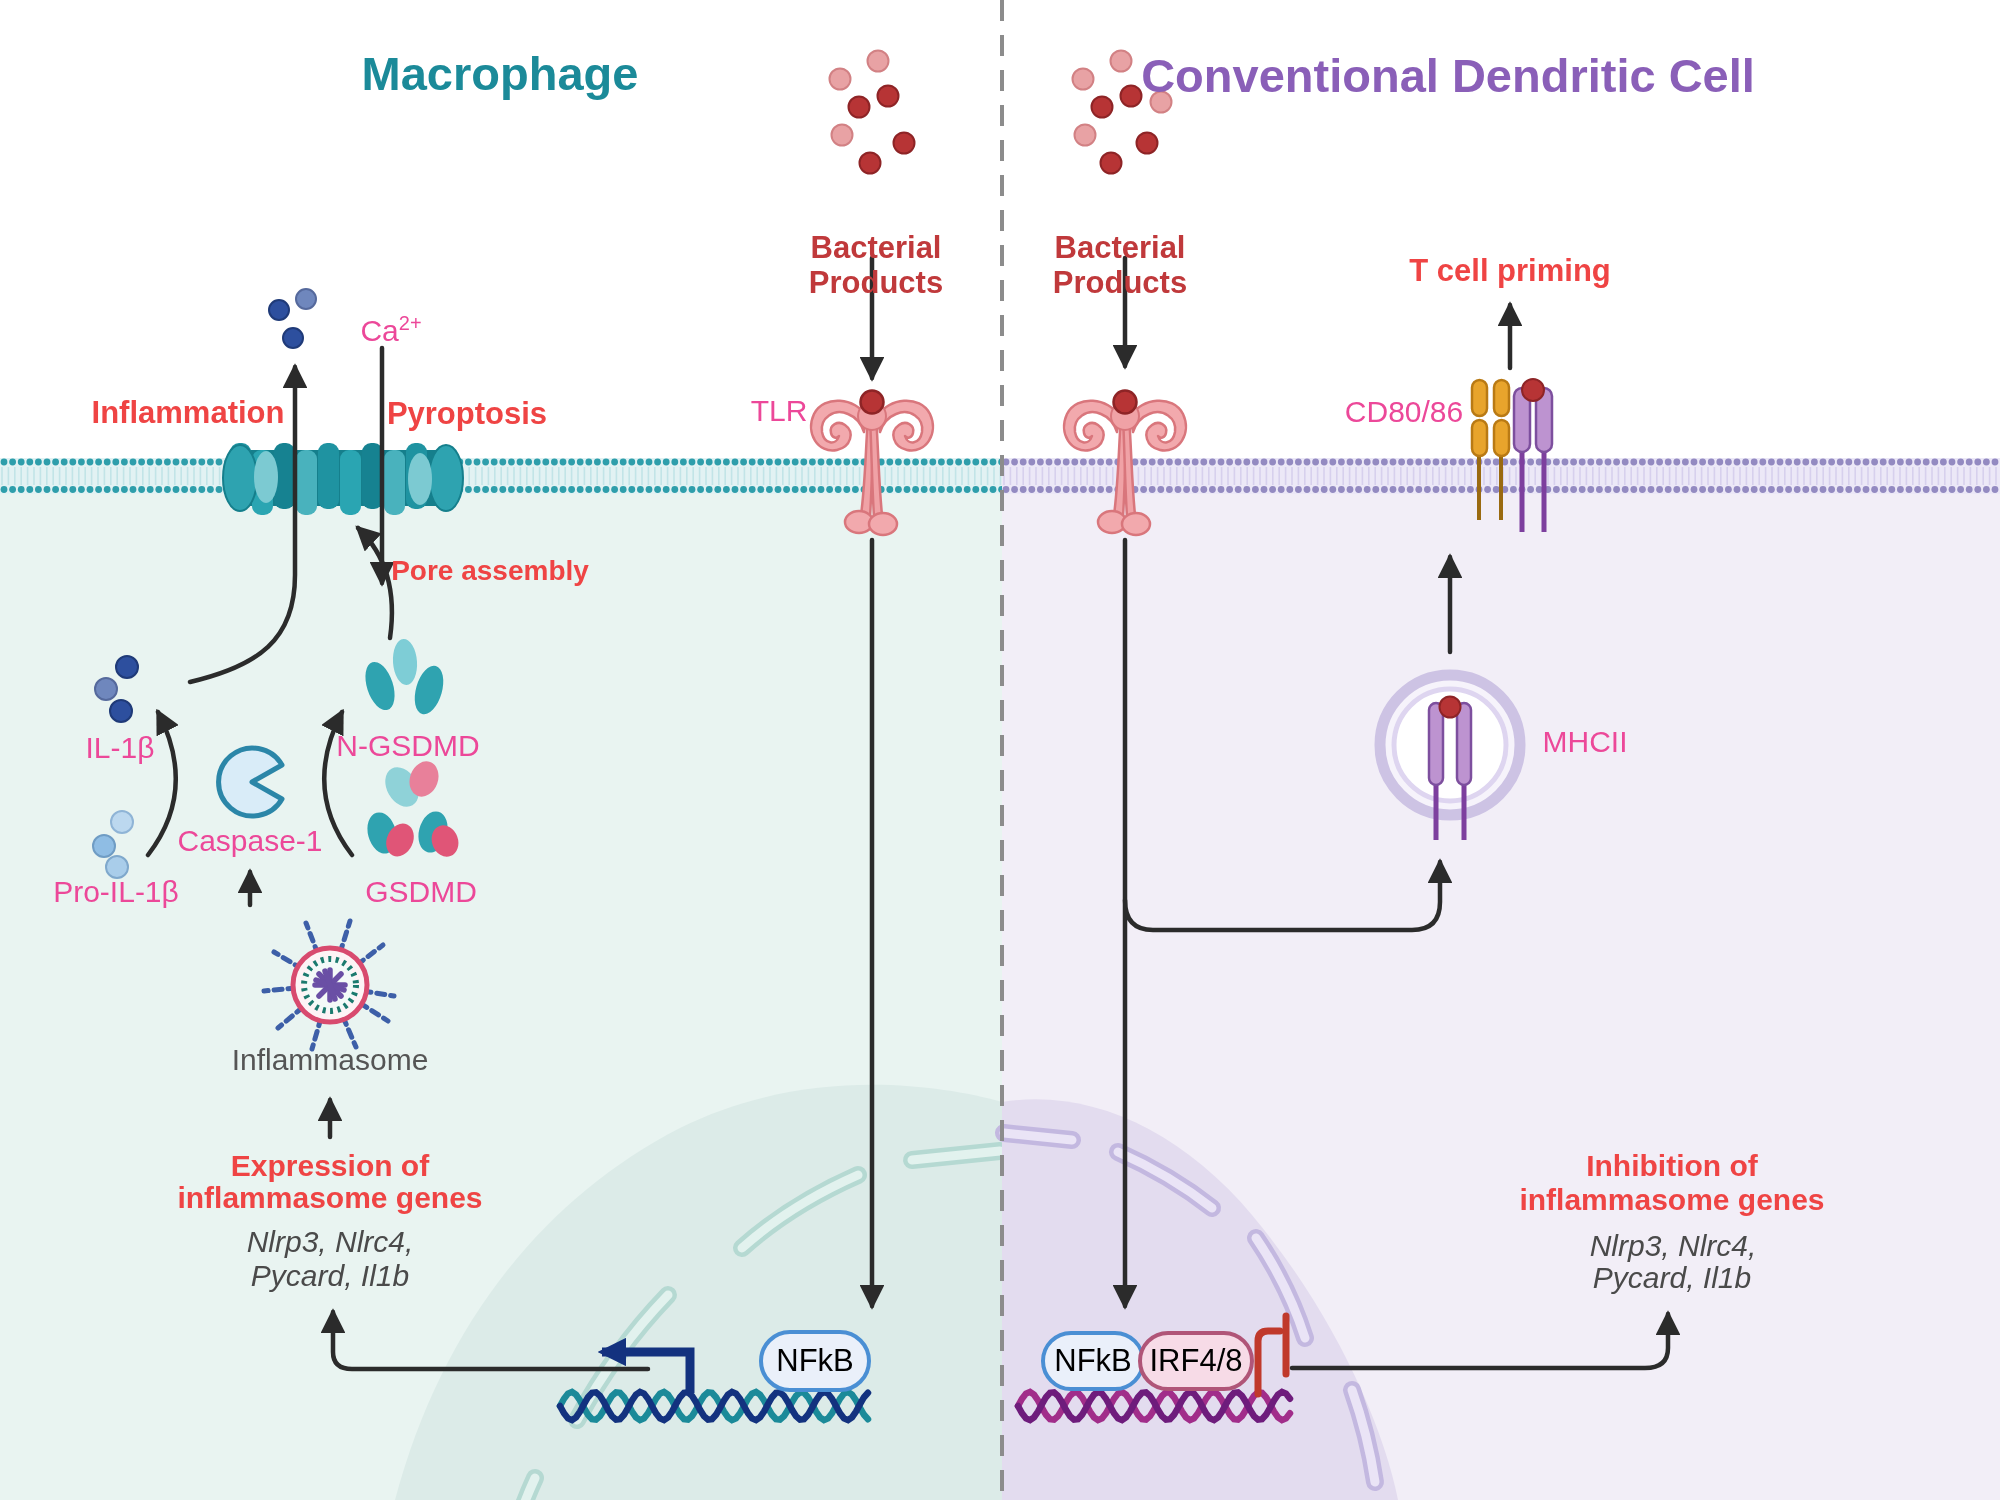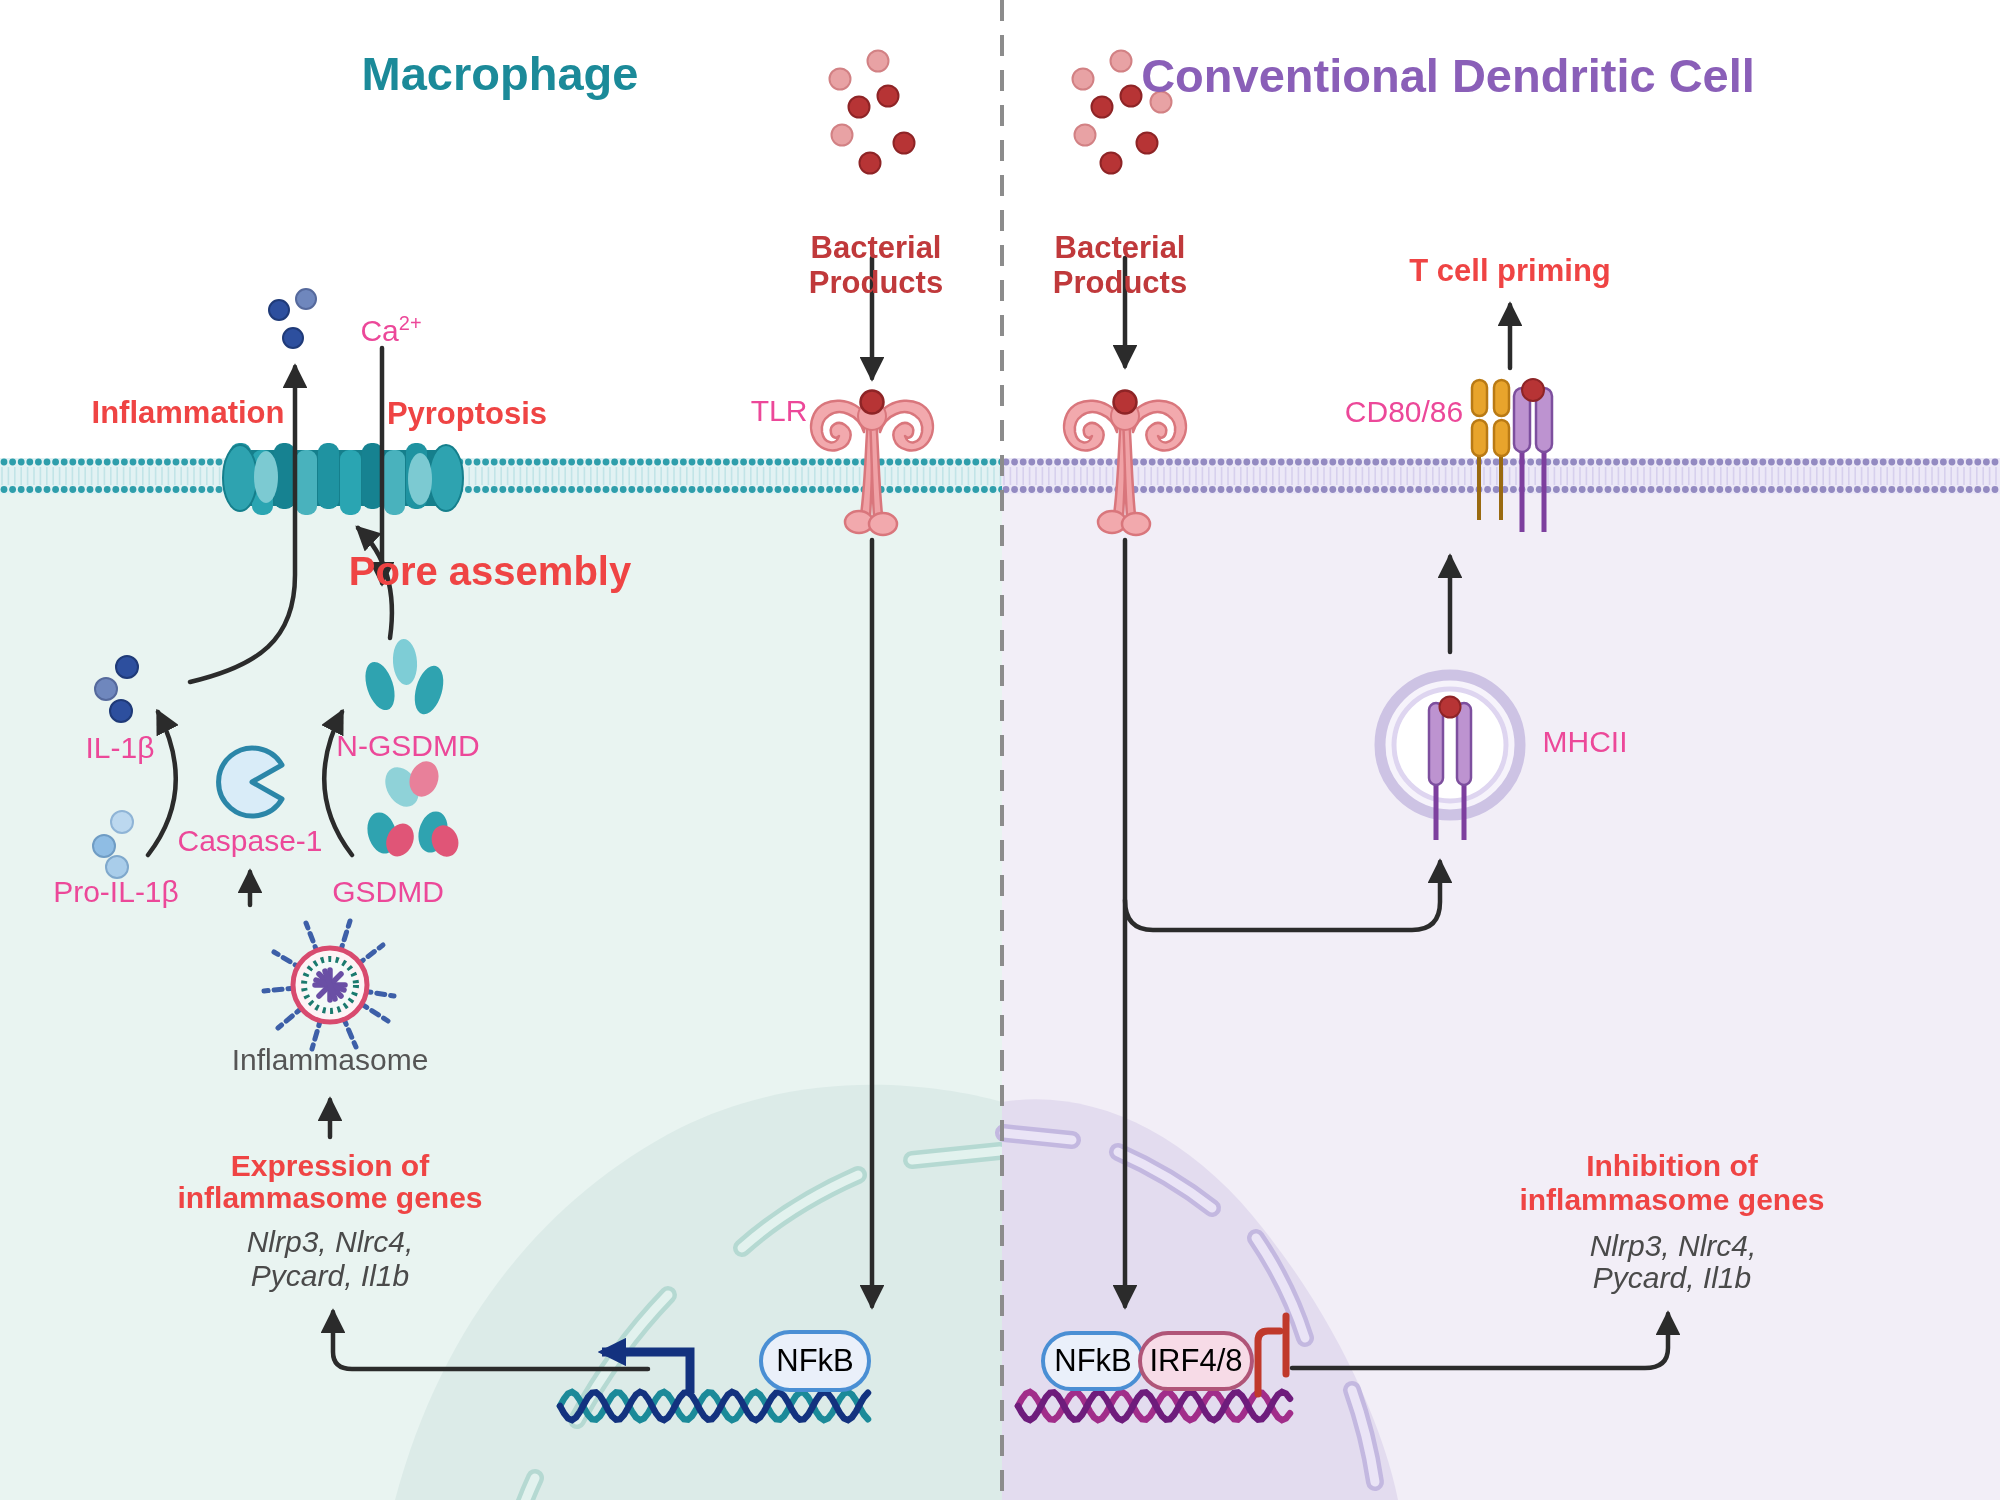--- a/index.html
+++ b/index.html
@@ -1057,27 +1057,27 @@
 
   <div class="lbl redbold" style="left:876px;top:207px;color:#c0393b">Bacterial</div>
   <div class="lbl redbold" style="left:876px;top:242px;color:#c0393b">Products</div>
   <div class="lbl redbold" style="left:1120px;top:207px;color:#c0393b">Bacterial</div>
   <div class="lbl redbold" style="left:1120px;top:242px;color:#c0393b">Products</div>
 
   <div class="lbl grayl" style="left:779px;top:411px">TLR</div>
   <div class="lbl grayl" style="left:391px;top:330px"><span>Ca</span><sup>2+</sup></div>
   <div class="lbl boldblk" style="left:188px;top:413px">Inflammation</div>
   <div class="lbl boldblk" style="left:467px;top:414px">Pyroptosis</div>
-  <div class="lbl boldblk" style="left:490px;top:571px;font-size:40px">Pore assembly</div>
+  <div class="lbl boldblk" style="left:490px;top:571px;font-size:28px">Pore assembly</div>
 
   <div class="lbl grayl" style="left:120px;top:748px">IL-1β</div>
   <div class="lbl grayl" style="left:116px;top:892px">Pro-IL-1β</div>
   <div class="lbl grayl" style="left:250px;top:841px">Caspase-1</div>
   <div class="lbl grayl" style="left:408px;top:746px">N-GSDMD</div>
-  <div class="lbl grayl" style="left:388px;top:892px">GSDMD</div>
+  <div class="lbl grayl" style="left:421px;top:892px">GSDMD</div>
   <div class="lbl grayl" style="left:330px;top:1060px;color:#555">Inflammasome</div>
 
   <div class="lbl boldblk" style="left:330px;top:1166px;font-size:30px">Expression of</div>
   <div class="lbl boldblk" style="left:330px;top:1198px;font-size:30px">inflammasome genes</div>
   <div class="lbl ital" style="left:330px;top:1242px">Nlrp3, Nlrc4,</div>
   <div class="lbl ital" style="left:330px;top:1276px">Pycard, Il1b</div>
 
   <div class="lbl capsule-txt" style="left:815px;top:1361px">NFkB</div>
   <div class="lbl capsule-txt" style="left:1093px;top:1361px">NFkB</div>
   <div class="lbl capsule-txt" style="left:1196px;top:1361px">IRF4/8</div>

